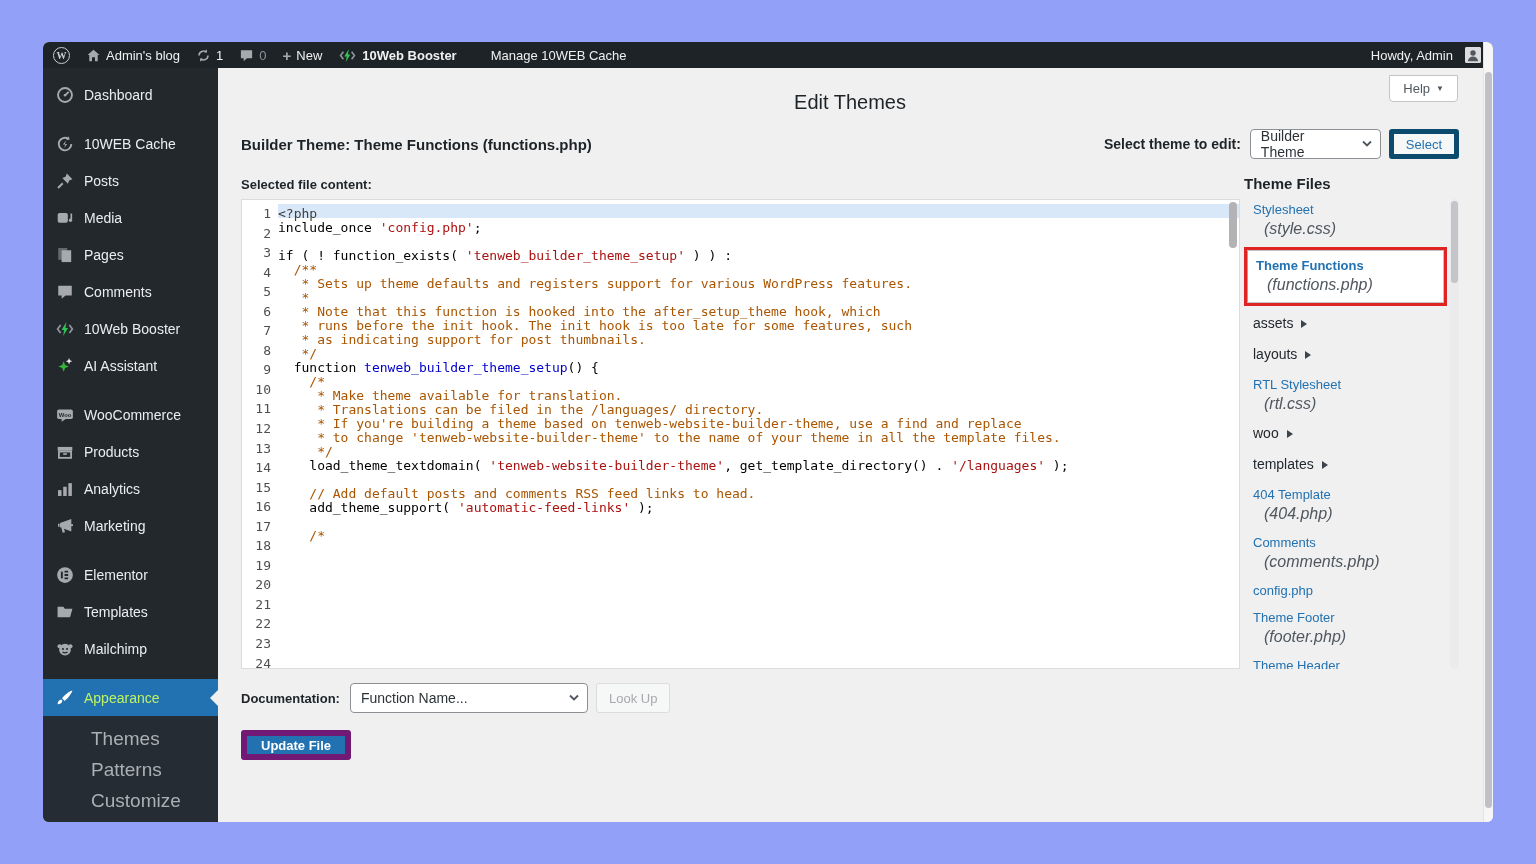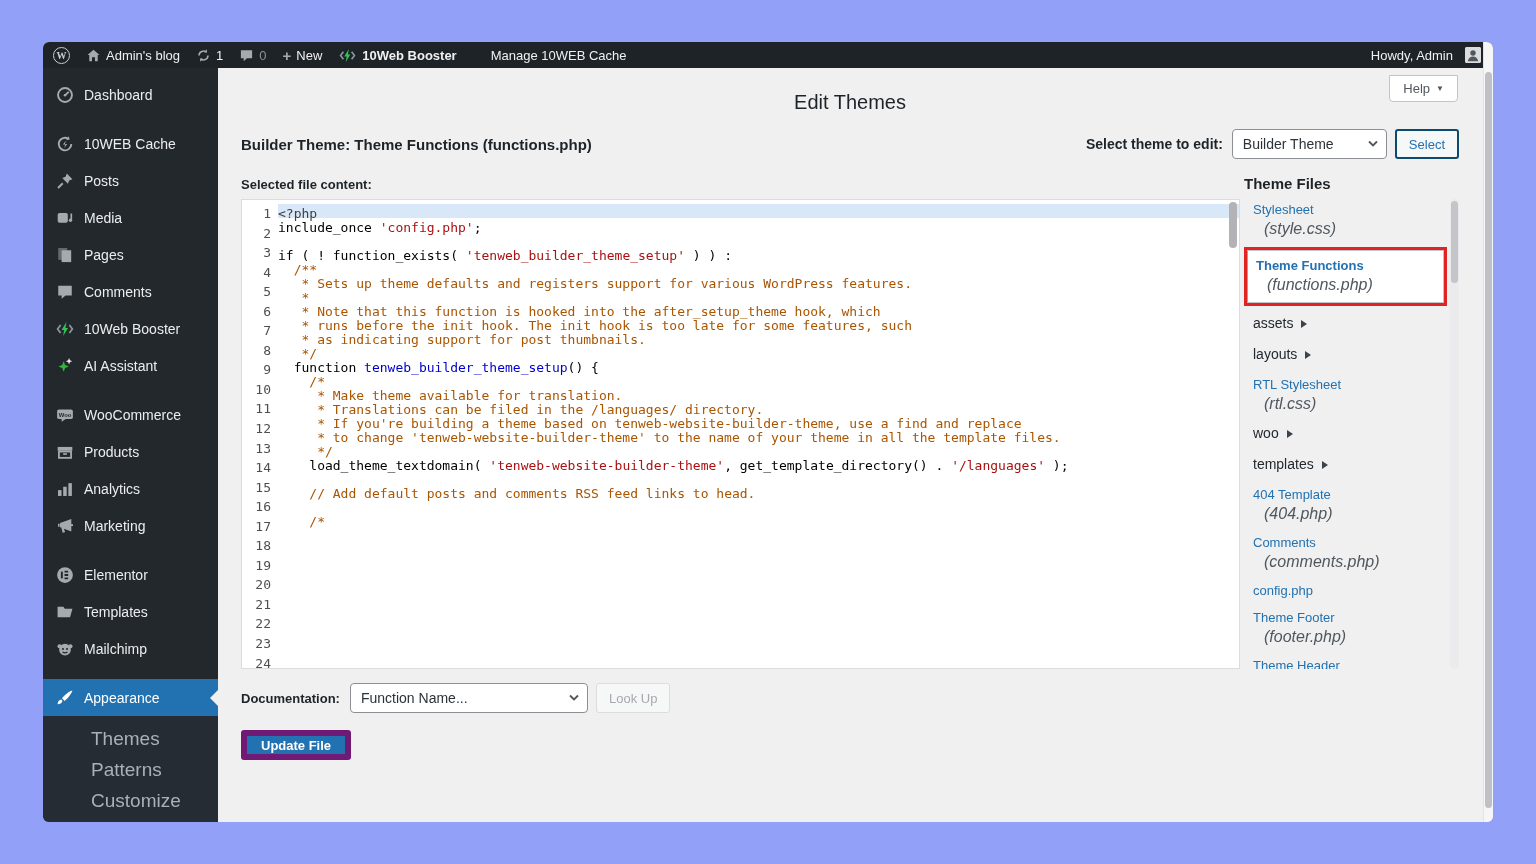--- a/index.html
+++ b/index.html
@@ -39,21 +39,21 @@
   .mainrow { flex:1; display:flex; min-height:0; }
   
   .sidebar { width:175px; flex:0 0 175px; background:#23282d; padding-top:8px; overflow:hidden; }
   .menu-item {
     height:37px; display:flex; align-items:center; gap:10px; padding-left:13px;
     color:#ebedef; font-size:14px; cursor:pointer; position:relative;
   }
   .menu-item.gap { margin-top:12px; }
   .mi-icon { width:18px; height:18px; flex:0 0 18px; color:#a7aaad; display:inline-flex; }
   .mi-icon svg { width:100%; height:100%; }
-  .menu-item.active { background:#2271b1; color:#ffffff;text-align:center; }
+  .menu-item.active { background:#2271b1; color:#bef264;text-align:center; }
   .menu-item.active .mi-icon { color:#fff; }
   .menu-item.active::after {
     content:''; position:absolute; right:0; top:50%; transform:translateY(-50%);
     border:8px solid transparent; border-right-color:#f0f0f1; border-left-width:6px;
   }
   .submenu { background:#262c33; padding:7px 0 10px; }
   .submenu-item { height:31px; display:flex; align-items:center; padding-left:48px; color:#a9b0b6; font-size:19px; cursor:pointer; }
   
   .content { flex:1; position:relative; padding:0 34px 0 23px; min-width:0; }
   .help-btn {
@@ -66,28 +66,28 @@
   .row-subtitle { display:flex; justify-content:space-between; align-items:center; margin-top:15px; }
   .subtitle { font-size:15px; font-weight:bold; }
   .theme-select-group { display:flex; align-items:center; }
   .ctrl-label { font-size:14px; font-weight:bold; margin-right:9px; }
   .select-wrap { position:relative; }
   .select-box {
     height:30px; background:#fff; border:1px solid #8c8f94; border-radius:4px;
     font-size:14px; color:#2c3338; display:flex; align-items:center;
     padding:0 30px 0 10px; cursor:pointer;
   }
-  .select-box.w155 { width:155px; }
+  .select-box.w155 { width:131px; }
   .select-box.w238 { width:238px; }
   .chev { position:absolute; right:9px; top:50%; transform:translateY(-50%); width:10px; height:7px; }
   .btn {
     height:30px; border-radius:3px; font-size:13px; padding:0 12px; cursor:pointer;
     display:inline-flex; align-items:center; font-family:inherit;
   }
-  .btn-select { margin-left:8px; background:#f6f7f7; border:2px solid #0c4a6e; color:#2271b1; }
+  .btn-select { margin-left:8px; background:#f6f7f7; border:5px solid #0c4a6e; color:#2271b1; }
   .btn-disabled { margin-left:8px; background:#f6f7f7; border:1px solid #dcdcde; color:#a7aaad; cursor:default; }
   .btn-primary { background:#2271b1; border:6px solid #701a75; color:#fff; font-weight:bold; padding:0 14px; }
   .row-labels { display:flex; justify-content:space-between; align-items:flex-end; margin-top:16px; }
   .file-content-label { font-size:13px; font-weight:bold; }
   .theme-files-title { font-size:15px; font-weight:bold; width:215px; flex:0 0 215px; }
   
   .row-main { display:flex; margin-top:7px; height:470px; }
   .editor {
     flex:1; background:#fff; border:1px solid #dcdcde; display:flex;
     overflow:hidden; position:relative; margin-right:4px;
@@ -433,20 +433,21 @@
               <div class="code-line"><span class="tok-pln">  </span><span class="tok-kw">function</span><span class="tok-pln"> </span><span class="tok-def">tenweb_builder_theme_setup</span><span class="tok-pln">() {</span></div>
               <div class="code-line"><span class="tok-pln">    </span><span class="tok-cmt">/*</span></div>
               <div class="code-line"><span class="tok-cmt">     * Make theme available for translation.</span></div>
               <div class="code-line"><span class="tok-cmt">     * Translations can be filed in the /languages/ directory.</span></div>
               <div class="code-line"><span class="tok-cmt">     * If you're building a theme based on tenweb-website-builder-theme, use a find and replace</span></div>
               <div class="code-line"><span class="tok-cmt">     * to change 'tenweb-website-builder-theme' to the name of your theme in all the template files.</span></div>
               <div class="code-line"><span class="tok-cmt">     */</span></div>
               <div class="code-line"><span class="tok-pln">    load_theme_textdomain( </span><span class="tok-str">'tenweb-website-builder-theme'</span><span class="tok-pln">, get_template_directory() . </span><span class="tok-str">'/languages'</span><span class="tok-pln"> );</span></div>
               <div class="code-line"></div>
               <div class="code-line"><span class="tok-pln">    </span><span class="tok-cmt">// Add default posts and comments RSS feed links to head.</span></div>
+              <div class="code-line"><span class="tok-pln">    add_theme_support( </span><span class="tok-str">'automatic-feed-links'</span><span class="tok-pln"> );</span></div>
               <div class="code-line"></div>
               <div class="code-line"><span class="tok-pln">    </span><span class="tok-cmt">/*</span></div>
             </div>
           <div class="ed-scroll"></div>
         </div>
         <div class="files-panel">
           <div id="files-list" style="padding-right:3px;">
               <div class="file-item">
                 <div class="file-link">Stylesheet</div>
                 <div class="file-sub">(style.css)</div>

